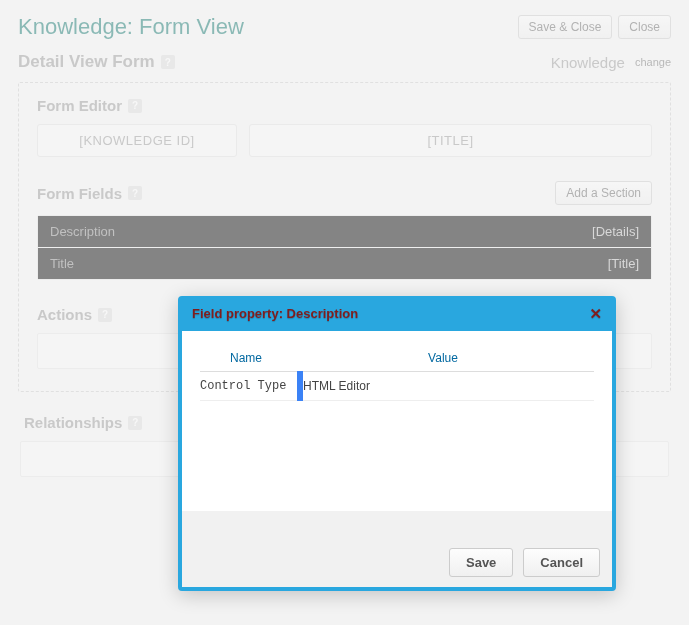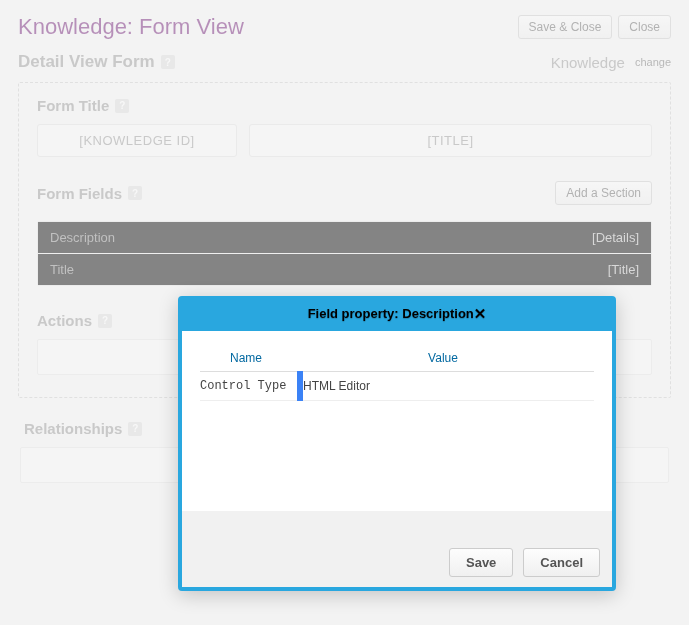--- a/index.html
+++ b/index.html
@@ -30,21 +30,21 @@
 
   .page-header {
     display: flex;
     align-items: center;
     justify-content: space-between;
     padding: 4px 0 10px 0;
   }
   .page-header h1 {
     font-size: 22px;
     font-weight: 400;
-    color: #701a75;
+    color: #0f766e;
     margin: 0;
   }
   .hdr-btns { display:flex; gap:6px; }
   .btn {
     background: linear-gradient(#fdfdfd,#f0f0f0);
     border: 1px solid #ccc;
     border-radius: 3px;
     padding: 4px 10px;
     font-size: 12px;
     color: #666;
@@ -95,21 +95,21 @@
     color: #999;
     margin: 0 0 10px 0;
     display:flex;
     align-items:center;
     gap:6px;
   }
   .section-head {
     display:flex;
     justify-content:space-between;
     align-items:center;
-    margin-bottom:16px;
+    margin-bottom:10px;
   }
 
   .title-row {
     display:flex; gap:12px; margin-bottom: 24px;
   }
   .title-chip {
     border:1px solid #e2e2e2;
     border-radius:3px;
     background:#fafafa;
     color:#999;
@@ -156,26 +156,26 @@
     top:296px;
     width:438px;
     background:#fff;
     border:4px solid #29a7df;
     border-radius:4px;
     z-index:20;
     box-shadow: 0 4px 20px rgba(0,0,0,0.2);
   }
   .modal-header {
     background:#29a7df;
-    color:#000000;
+    color:#7f1d1d;
     padding:6px 10px 10px 10px;
     font-weight:bold;
     font-size:13px;
     display:flex;
-    justify-content:center;
+    justify-content:space-between;
     align-items:center;
     text-shadow: 0 1px 1px rgba(0,0,0,0.2);
   }
   .modal-close {
     cursor:pointer;
     font-size:15px;
     font-weight:bold;
     line-height:1;
   }
   .modal-body {
@@ -239,21 +239,21 @@
     </h2>
     <div class="sub-right">
       <span class="kind">Knowledge</span>
       <span class="change-link">change</span>
     </div>
   </div>
 
   <div class="dashed-box">
 
     <h3 class="section-title">
-      <span>Form Title</span>
+      <span>Form Editor</span>
       <span class="help-icon">?</span>
     </h3>
     <div class="title-row">
       <div class="title-chip id">[KNOWLEDGE ID]</div>
       <div class="title-chip title">[TITLE]</div>
     </div>
 
     <div class="section-head">
       <h3 class="section-title" style="margin:0;">
         <span>Form Fields</span>

